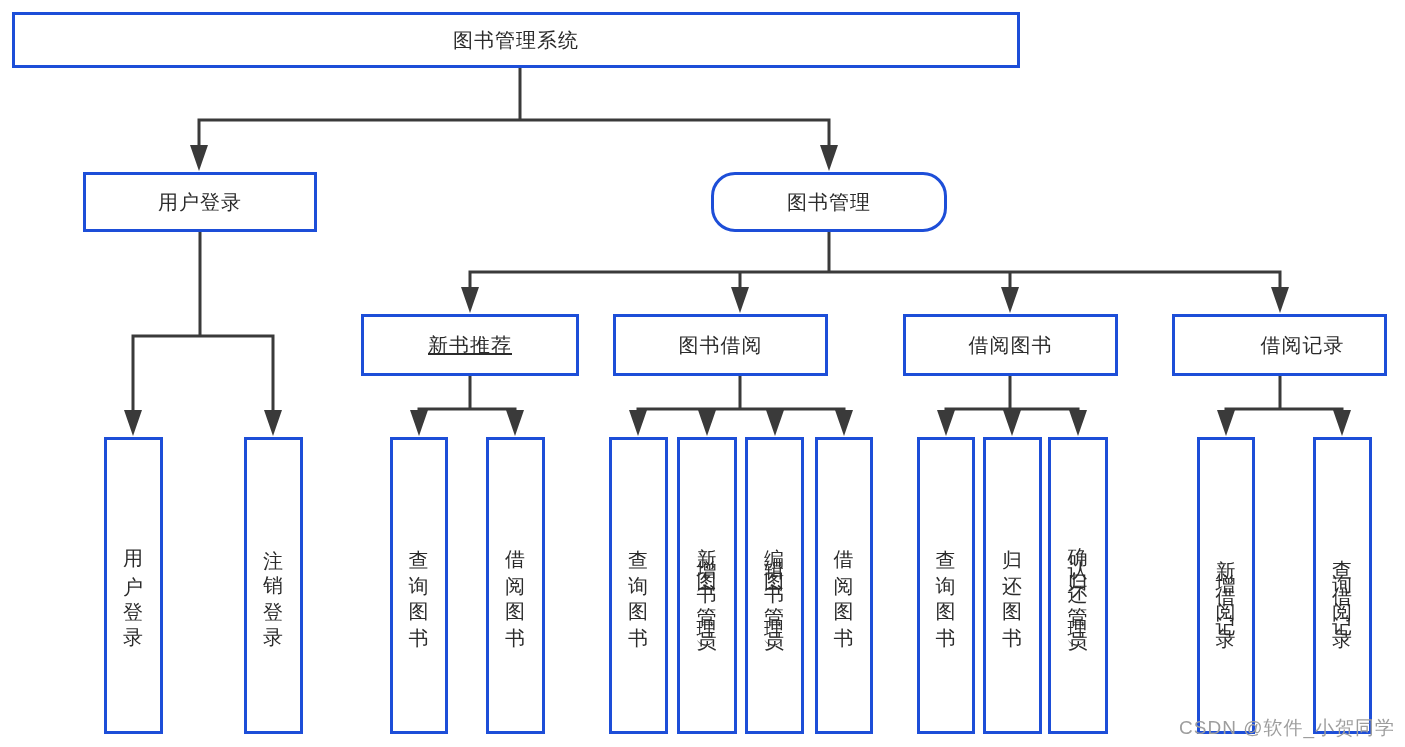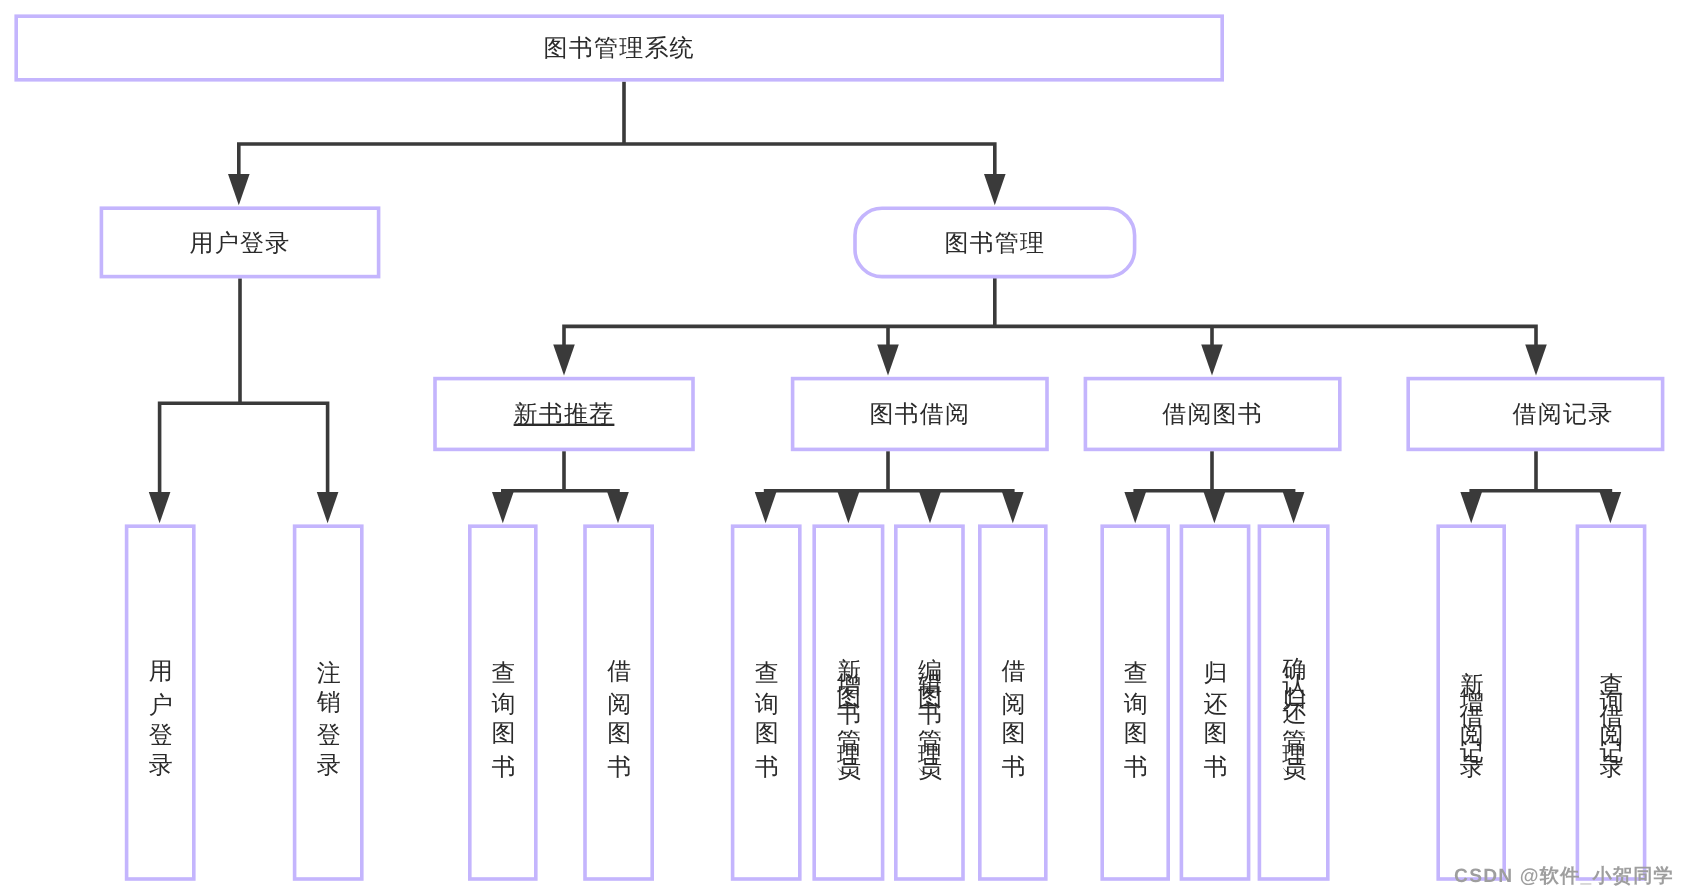--- a/index.html
+++ b/index.html
@@ -8,45 +8,44 @@
     width:1405px;height:747px;
     background:#ffffff;
     font-family:"Liberation Sans", sans-serif;
     color:#2b2b2b;
     overflow:hidden;
   }
   #connectors{position:absolute;left:0;top:0;z-index:0;}
   .node{
     position:absolute;
     background:#ffffff;
-    border:3px solid #c4b5fd;
+    border:3px solid #1d4ed8;
     box-sizing:border-box;
     display:flex;align-items:center;justify-content:center;
     z-index:1;
     font-size:20px;
     letter-spacing:1px;
     white-space:nowrap;
   }
   .tall .vtext{
     writing-mode:vertical-rl;
     text-orientation:mixed;
     font-size:20px;
     line-height:1;
   }
   
   .tall{top:437px;height:297px;width:59px;}
   .watermark{
     position:absolute;
     right:10px;bottom:6px;
-    font-size:16px;
+    font-size:19px;
     color:#9e9e9e;
     z-index:2;
     letter-spacing:1px;
     white-space:nowrap;
-    font-weight:bold;
   }
 </style>
 </head>
 <body>
 
 <div id="stage">
 
   <svg id="connectors" width="1405" height="747" viewBox="0 0 1405 747">
     <path d="M520,68 V120 M199,120 H829 M199,120 V147 M829,120 V147
              M200,232 V336 M133,336 H273 M133,336 V412 M273,336 V412
@@ -86,21 +85,21 @@
   <div class="node" style="left:83px;top:172px;width:234px;height:60px;">
     <span>用户登录</span>
   </div>
   <div class="node" style="left:711px;top:172px;width:236px;height:60px;border-radius:24px;">
     <span>图书管理</span>
   </div>
 
   <div class="node" style="left:361px;top:314px;width:218px;height:62px;text-decoration:underline;">
     <span>新书推荐</span>
   </div>
-  <div class="node" style="left:659px;top:314px;width:215px;height:62px;">
+  <div class="node" style="left:613px;top:314px;width:215px;height:62px;">
     <span>图书借阅</span>
   </div>
   <div class="node" style="left:903px;top:314px;width:215px;height:62px;">
     <span>借阅图书</span>
   </div>
   <div class="node" style="left:1172px;top:314px;width:215px;height:62px;padding-left:46px;">
     <span>借阅记录</span>
   </div>
 
   <div class="node tall" style="left:104px;">

